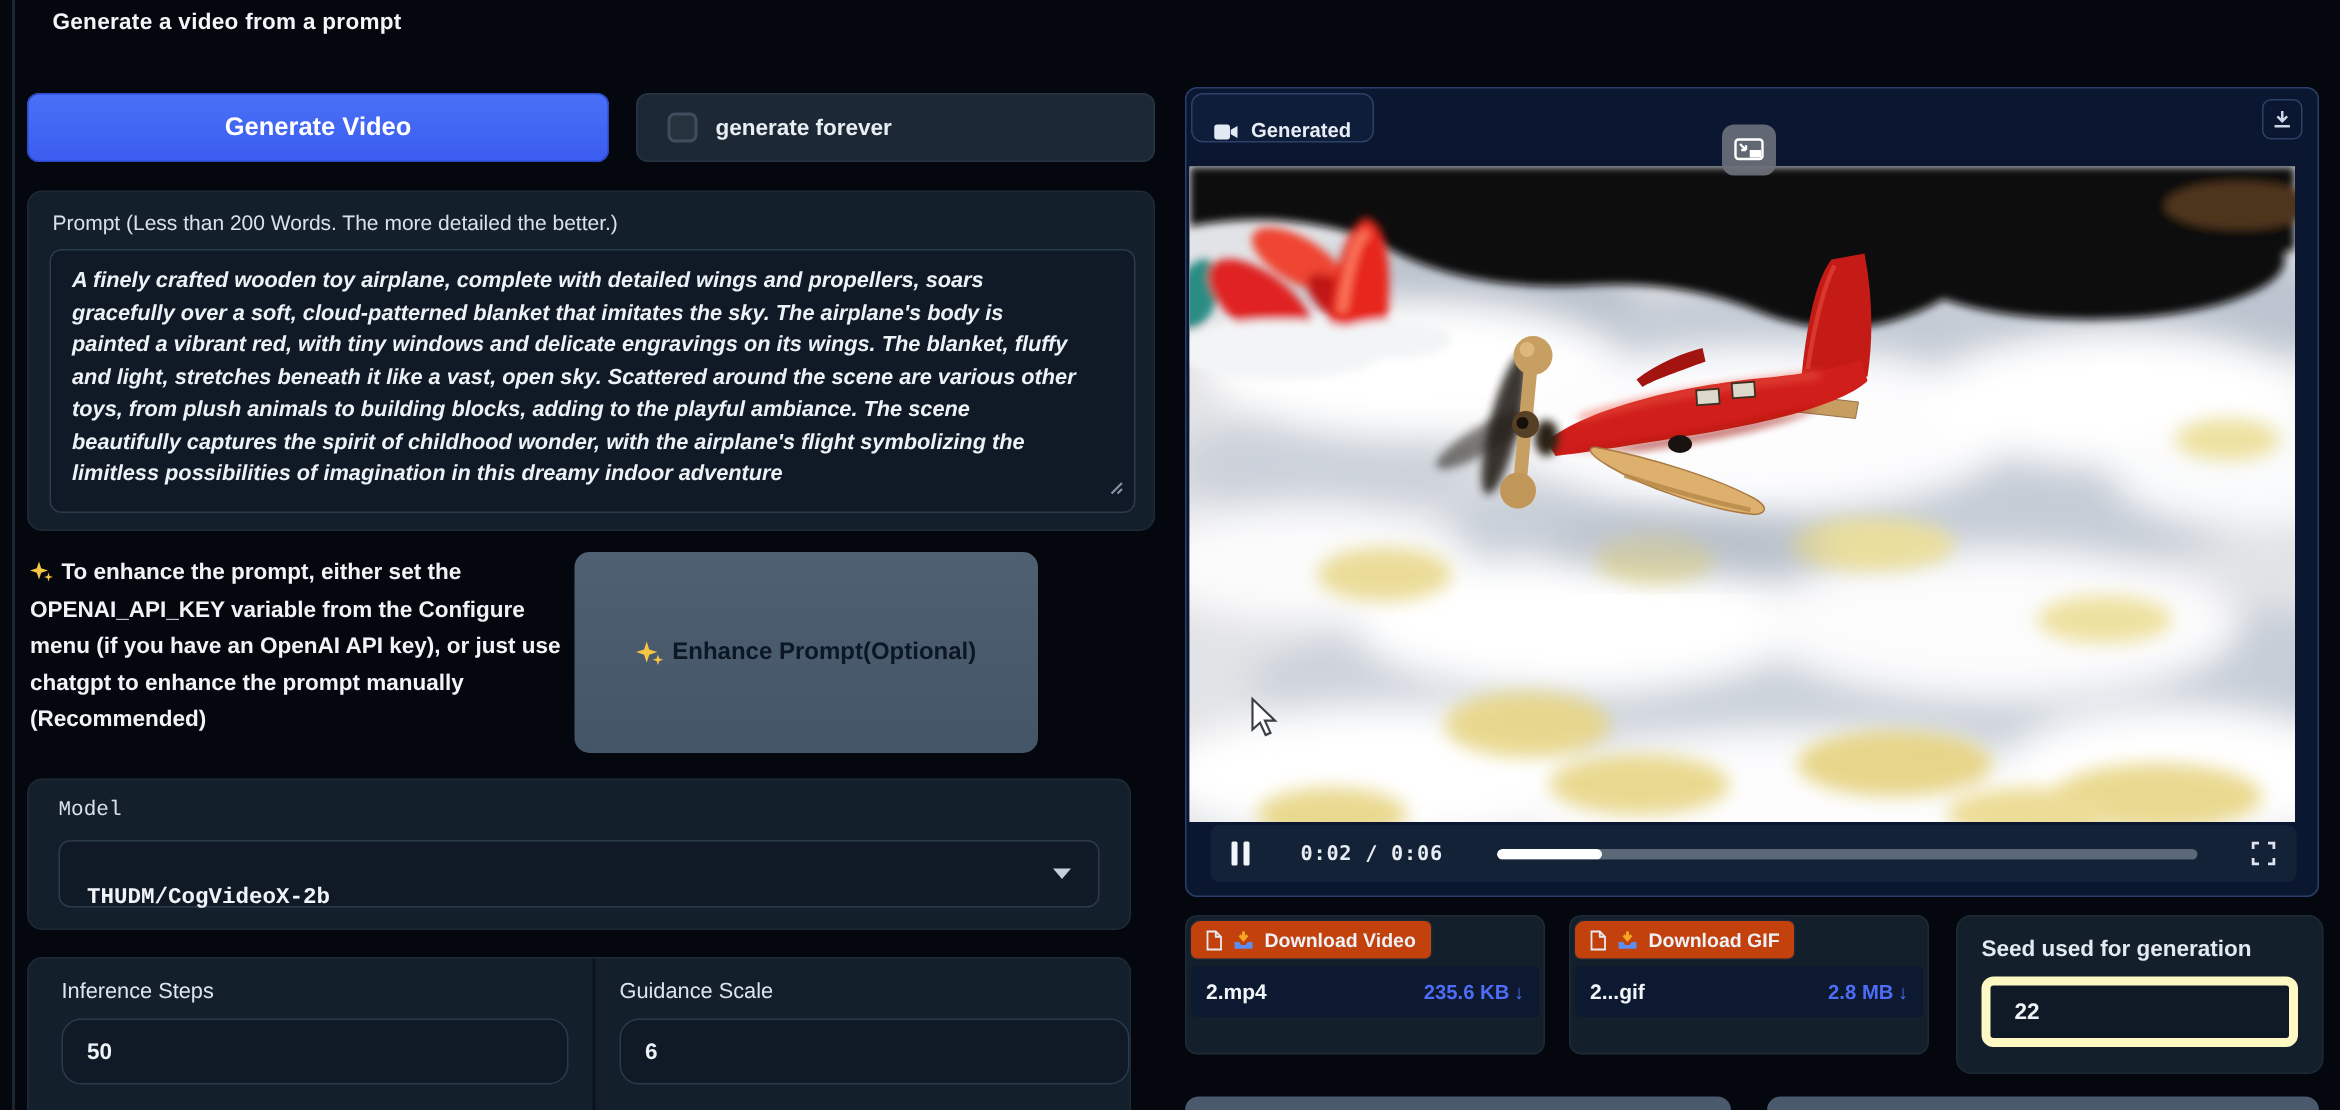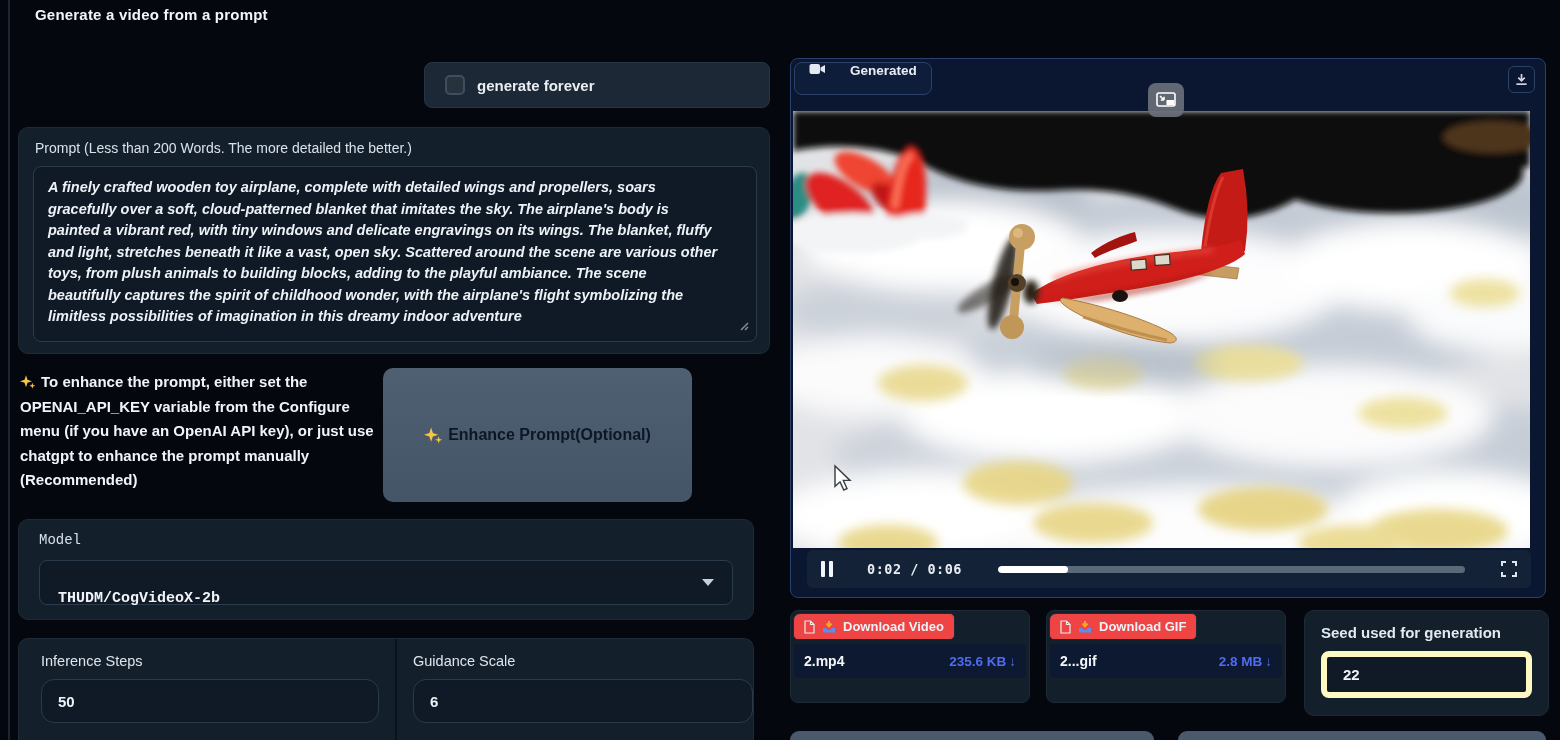--- a/index.html
+++ b/index.html
@@ -65,21 +65,21 @@
     position:absolute; top:40px; height:44px; background:#0f1a26;
     border:1px solid #2b3a4a; border-radius:13px; display:flex; align-items:center;
     padding-left:16px; font-size:15px; font-weight:bold; color:#eef3f8;
   }
 
   
   .video-panel { left:790px; top:58px; width:756px; height:540px; background:#0b1730; border:1px solid #28406b; border-radius:8px; }
   .video-tab {
     position:absolute; left:3px; top:3px; height:33px; padding:0 14px;
     background:#0e1d3a; border:1px solid #2c4166; border-radius:8px;
-    display:flex; align-items:flex-start; gap:24px;
+    display:flex; align-items:flex-end; gap:8px;
   }
   .video-tab-label { font-size:13.5px; font-weight:bold; color:#e9eef6; }
   .icon-btn {
     position:absolute; right:10px; top:7px; width:27px; height:27px;
     border:1px solid #2c4166; border-radius:6px;
     display:flex; align-items:center; justify-content:center; cursor:pointer;
   }
   .video-frame { position:absolute; left:2px; top:52px; width:737px; height:437px; overflow:hidden; background:#e2e3e6; }
   .pip-btn {
     position:absolute; left:357px; top:24px; width:36px; height:34px; border-radius:8px;
@@ -92,21 +92,21 @@
   }
   .pause-icon { display:flex; gap:4px; cursor:pointer; }
   .pause-icon span { width:4px; height:16px; background:#f2f5f9; border-radius:1px; display:block; }
   .time { font-family:"DejaVu Sans Mono",monospace; font-size:13.5px; font-weight:bold; color:#e8edf4; letter-spacing:.5px; margin-left:6px; white-space:nowrap; }
   .track { flex:1; height:7px; background:#5a6878; border-radius:4px; overflow:hidden; margin:0 8px; cursor:pointer; }
   .track-fill { height:100%; background:#ffffff; border-radius:4px; width:15%; }
 
   .dl-panel { width:240px; height:93px; background:#141f2c; border:1px solid #1e2a37; border-radius:8px; }
   .dl-header {
     position:absolute; left:2px; top:2px; height:27px; padding:0 10px;
-    background:#ef4444; border:1px solid #1c2836; border-radius:7px 5px 5px 5px;
+    background:#c2410c; border:1px solid #1c2836; border-radius:7px 5px 5px 5px;
     display:inline-flex; align-items:center; gap:7px;
   }
   .dl-header-label { font-size:13px; font-weight:bold; color:#eef2f7; white-space:nowrap; }
   .dl-row {
     position:absolute; left:3px; top:33px; width:232px; height:34px;
     background:#0c1930; border-radius:4px;
     display:flex; align-items:center; justify-content:space-between; padding:0 10px; cursor:pointer;
   }
   .dl-filename { font-size:14px; font-weight:bold; color:#f3f6f9; }
   .dl-size { font-size:13.5px; font-weight:bold; color:#4e6cf5; display:flex; gap:3px; align-items:center; }
@@ -122,20 +122,23 @@
   .stub { position:absolute; top:731px; height:9px; background:#4a5a6c; border-radius:10px 10px 0 0; }
 </style>
 </head>
 <body>
 
 <div id="app">
   <div class="abs left-edge"></div>
 
   <div class="abs page-title">Generate a video from a prompt</div>
 
+  <div class="abs btn-primary">
+    <span>Generate Video</span>
+  </div>
   <div class="abs forever-wrap">
     <div class="checkbox"></div>
     <div class="forever-label">generate forever</div>
   </div>
 
   <div class="abs panel prompt-panel">
     <div class="panel-label">Prompt (Less than 200 Words. The more detailed the better.)</div>
     <div class="prompt-box">A finely crafted wooden toy airplane, complete with detailed wings and propellers, soars gracefully over a soft, cloud-patterned blanket that imitates the sky. The airplane's body is painted a vibrant red, with tiny windows and delicate engravings on its wings. The blanket, fluffy and light, stretches beneath it like a vast, open sky. Scattered around the scene are various other toys, from plush animals to building blocks, adding to the playful ambiance. The scene beautifully captures the spirit of childhood wonder, with the airplane's flight symbolizing the limitless possibilities of imagination in this dreamy indoor adventure</div>
     <div class="resize-handle" style="right:20px; bottom:18px;">
       <svg width="11" height="11" viewBox="0 0 11 11">

